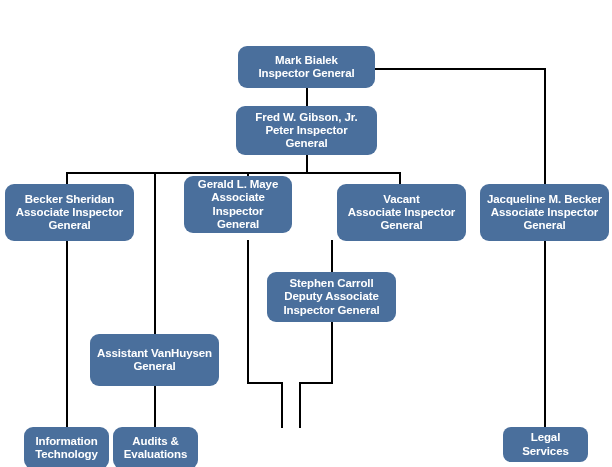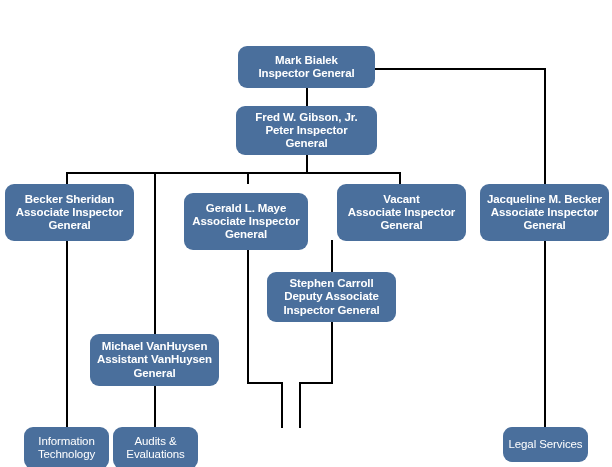--- a/index.html
+++ b/index.html
@@ -37,21 +37,21 @@
     font-size: 11.5px;
     letter-spacing: -0.1px;
     white-space: nowrap;
   }
   .node .ti {
     font-weight: bold;
     font-size: 11.5px;
     letter-spacing: -0.1px;
   }
   .node.single .nm {
-    font-weight: normal;
+    font-weight: bold;
     font-size: 11.5px;
     white-space: normal;
   }
   .conn {
     position: absolute;
     background: #000000;
     z-index: 1;
   }
   .conn.v { width: 2px; }
   .conn.h { height: 2px; }
@@ -101,21 +101,21 @@
     <div class="ti">Peter Inspector</div>
     <div class="ti">General</div>
   </div>
 
   <div class="node" style="left:5px; top:144px; width:129px; height:57px;">
     <div class="nm">Becker Sheridan</div>
     <div class="ti">Associate Inspector</div>
     <div class="ti">General</div>
   </div>
 
-  <div class="node" style="left:184px; top:153px; width:124px; height:57px;text-align:center;">
+  <div class="node" style="left:184px; top:136px; width:108px; height:57px;text-align:center;">
     <div class="nm">Gerald L. Maye</div>
     <div class="ti">Associate Inspector</div>
     <div class="ti">General</div>
   </div>
 
   <div class="node" style="left:337px; top:144px; width:129px; height:57px;border-radius:9px;">
     <div class="nm">Vacant</div>
     <div class="ti">Associate Inspector</div>
     <div class="ti">General</div>
   </div>
@@ -126,33 +126,32 @@
     <div class="ti">General</div>
   </div>
 
   <div class="node" style="left:267px; top:232px; width:129px; height:50px;">
     <div class="nm">Stephen Carroll</div>
     <div class="ti">Deputy Associate</div>
     <div class="ti">Inspector General</div>
   </div>
 
   <div class="node" style="left:90px; top:294px; width:129px; height:52px;">
-    <div class="nm">Michael VanHuysen</div>
     <div class="ti">Assistant VanHuysen</div>
     <div class="ti">General</div>
   </div>
 
   <div class="node single" style="left:24px; top:387px; width:85px; height:42px;">
     <div class="nm">Information</div>
     <div class="nm">Technology</div>
   </div>
 
   <div class="node single" style="left:113px; top:387px; width:85px; height:42px;">
     <div class="nm">Audits &amp;</div>
     <div class="nm">Evaluations</div>
   </div>
 
 
-  <div class="node single" style="left:503px; top:387px; width:85px; height:35px;">
+  <div class="node single" style="left:503px; top:387px; width:85px; height:35px;border-radius:8px;">
     <div class="nm">Legal Services</div>
   </div>
 
 </div>
 
 </body></html>

